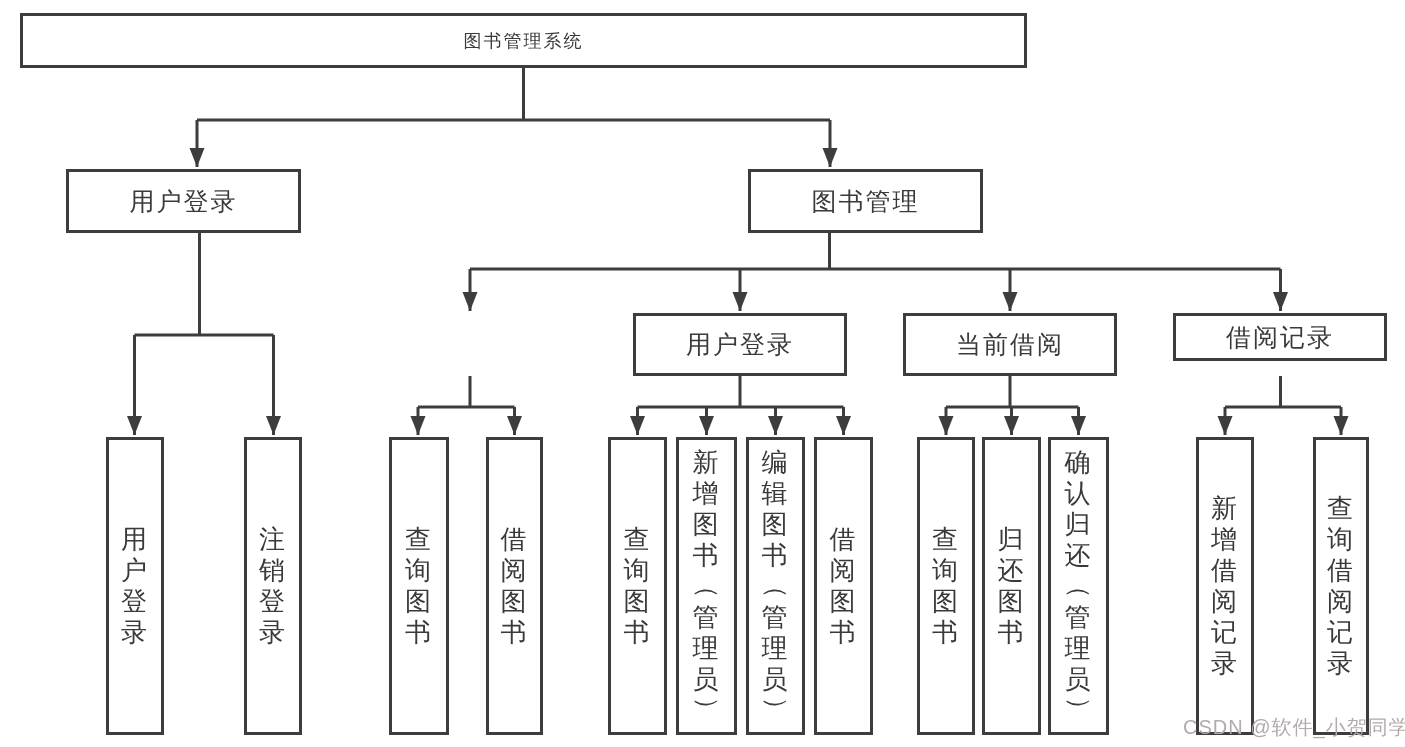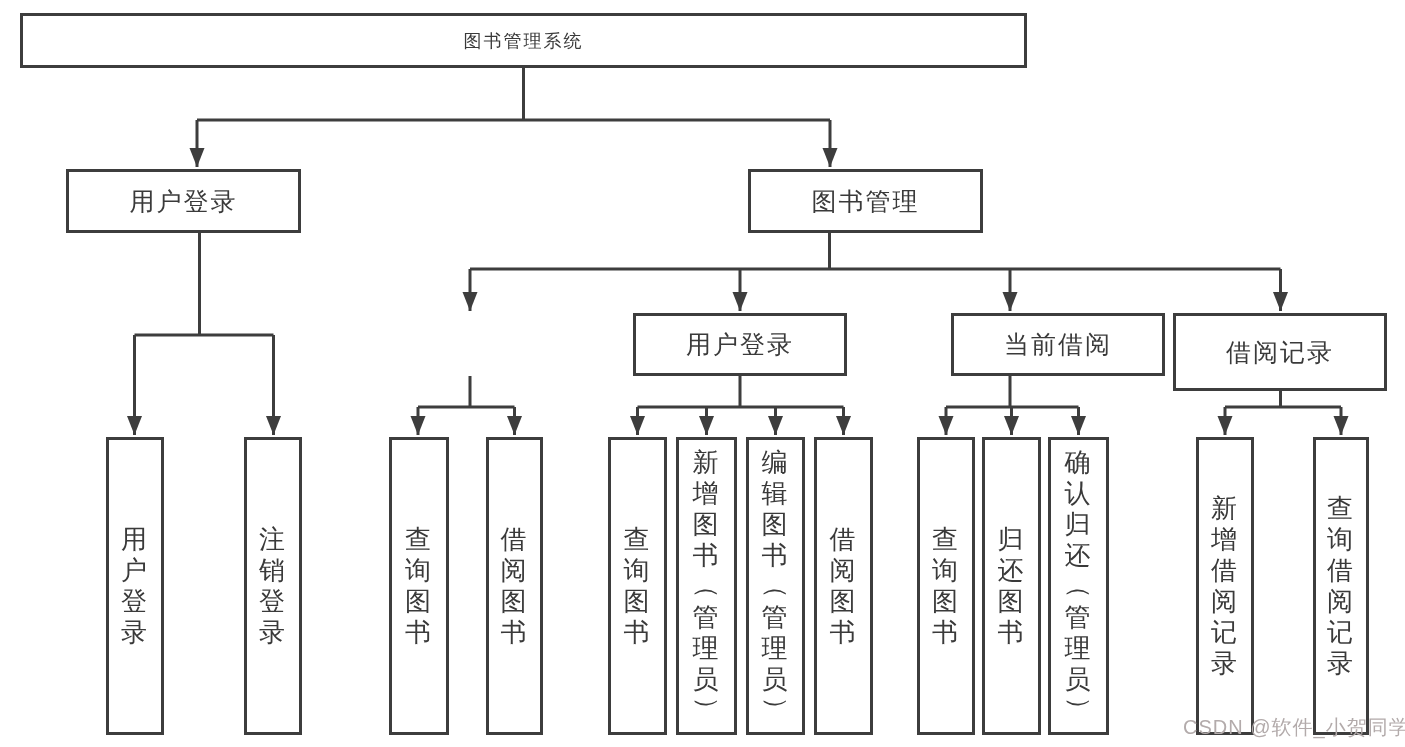--- a/index.html
+++ b/index.html
@@ -127,24 +127,24 @@
   <div class="node" style="left:66px; top:169px; width:235px; height:64px;">
     <span class="lbl">用户登录</span>
   </div>
   <div class="node" style="left:712px; top:169px; width:235px; height:64px;margin-left:36px;">
     <span class="lbl">图书管理</span>
   </div>
 
   <div class="node" style="left:633px; top:313px; width:214px; height:63px;">
     <span class="lbl">用户登录</span>
   </div>
-  <div class="node" style="left:903px; top:313px; width:214px; height:63px;margin-left:48px;">
+  <div class="node" style="left:903px; top:313px; width:214px; height:63px;">
     <span class="lbl">当前借阅</span>
   </div>
-  <div class="node" style="left:1173px; top:313px; width:214px; height:78px;align-items:center;">
+  <div class="node" style="left:1173px; top:313px; width:214px; height:48px;align-items:center;">
     <span class="lbl">借阅记录</span>
   </div>
 
   <div class="node" style="left:106px; top:437px; width:58px; height:298px;">
     <span class="lbl v-label">
         <span>用</span>
         <span>户</span>
         <span>登</span>
         <span>录</span>
       </span>

